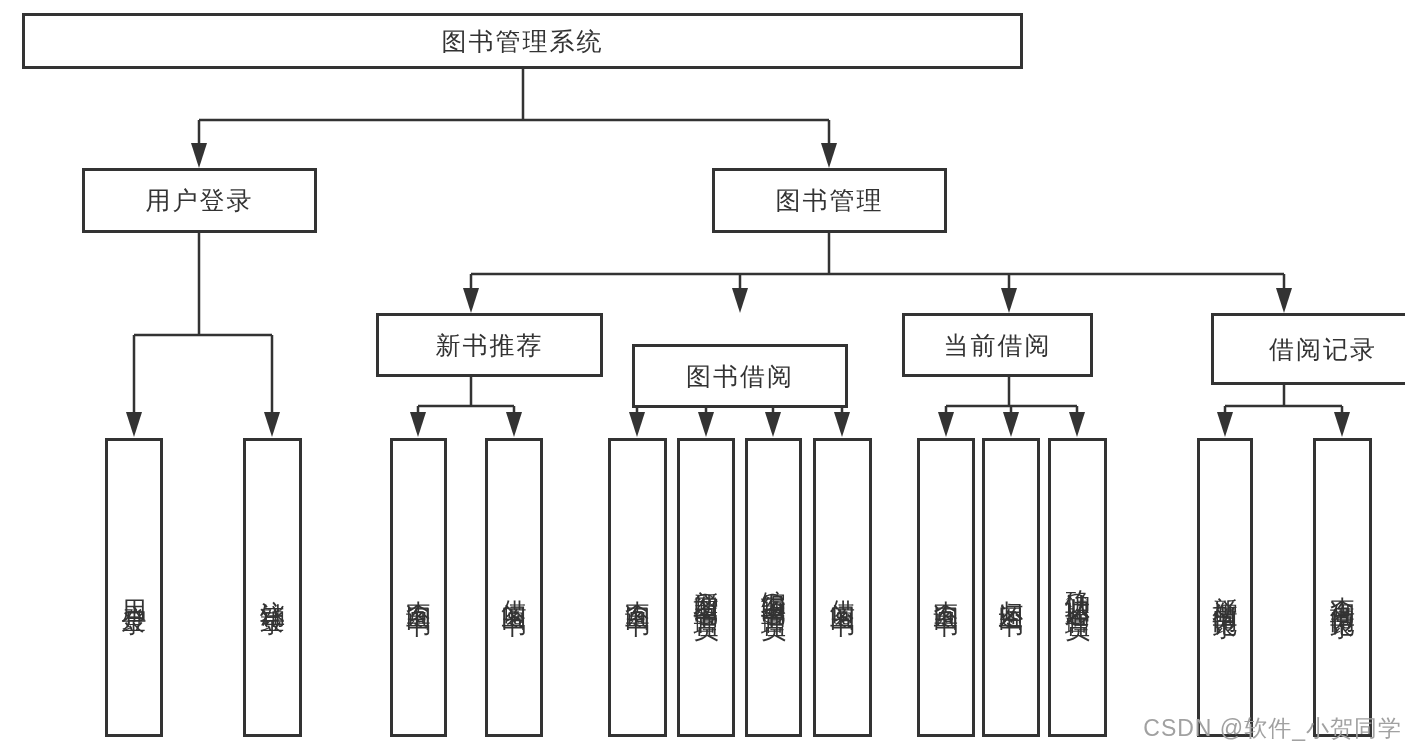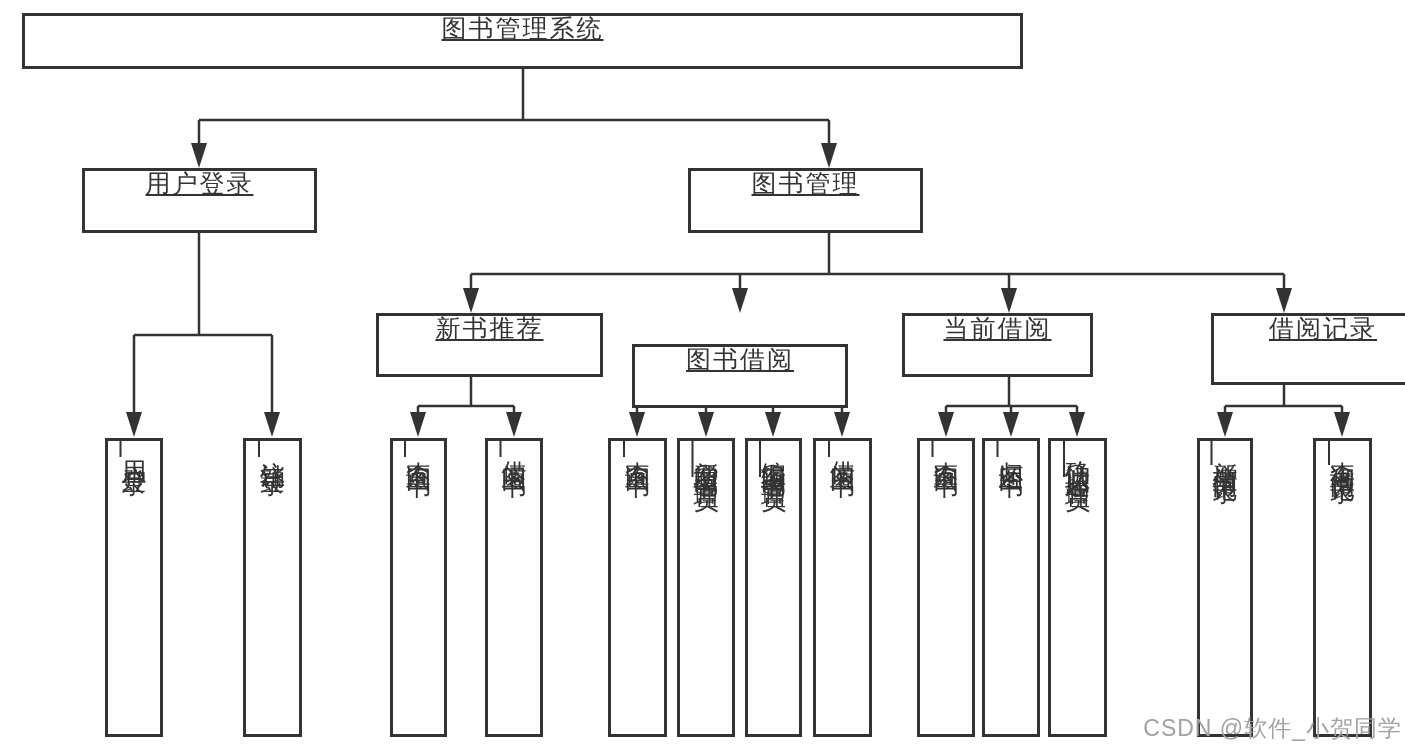--- a/index.html
+++ b/index.html
@@ -27,23 +27,23 @@
     width: 1405px; height: 747px;
   }
   .cline { stroke: var(--line); stroke-width: 2.5; fill: none; }
   .ahead { fill: var(--line); stroke: none; }
 
   .box {
     position: absolute;
     background: var(--box-bg);
     border: 3px solid var(--line);
     display: flex;
+    align-items: center;
     justify-content: center;
     color: var(--text);
-    text-decoration: underline;
   }
   .htext {
     font-size: 25px;
     letter-spacing: 2px;
     line-height: 1;
     white-space: nowrap;
     color: var(--text);
   }
   .vtext {
     writing-mode: vertical-rl;
@@ -106,21 +106,21 @@
     <polygon class="ahead" points="1334,412 1350,412 1342,437"></polygon>
   </svg>
 
   <div class="box" style="left:22px; top:13px; width:1001px; height:56px;">
     <span class="htext">图书管理系统</span>
   </div>
 
   <div class="box" style="left:82px; top:168px; width:235px; height:65px;">
     <span class="htext">用户登录</span>
   </div>
-  <div class="box" style="left:688px; top:168px; width:235px; height:65px;">
+  <div class="box" style="left:712px; top:168px; width:235px; height:65px;">
     <span class="htext">图书管理</span>
   </div>
 
   <div class="box" style="left:376px; top:313px; width:227px; height:64px;">
     <span class="htext">新书推荐</span>
   </div>
   <div class="box" style="left:632px; top:313px; width:216px; height:64px;margin-top:31px;">
     <span class="htext">图书借阅</span>
   </div>
   <div class="box" style="left:902px; top:313px; width:191px; height:64px;">

